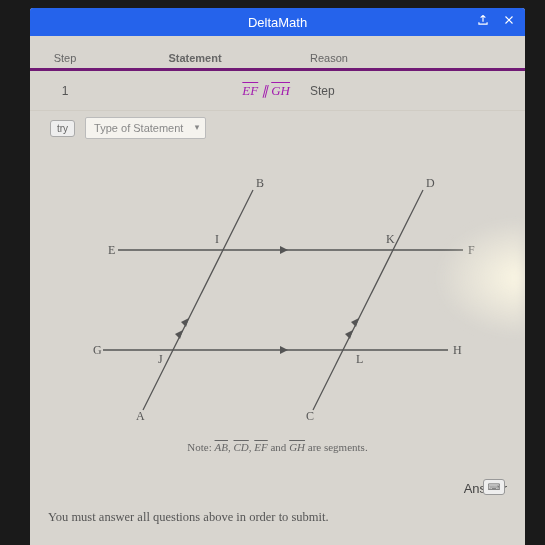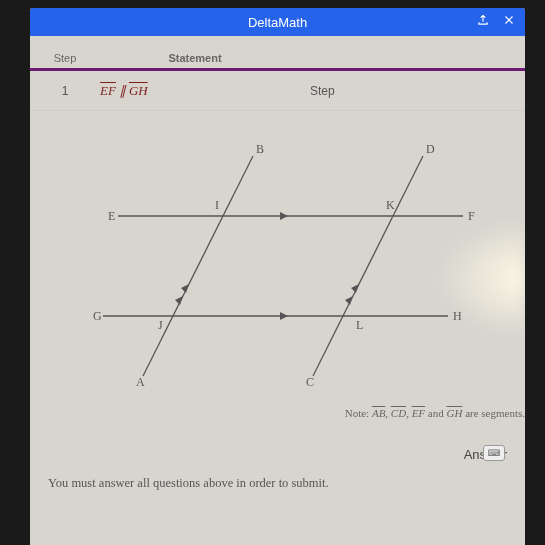--- a/index.html
+++ b/index.html
@@ -56,25 +56,25 @@
   min-height: 40px;
   border-bottom: 1px solid #d0ccc4;
   font-size: 12px;
 }
 .step-num {
   width: 70px; text-align: center;
   color: #555;
 }
 .statement-cell {
   width: 190px;
-  text-align: left;
+  text-align: right;
   font-family: "Times New Roman", serif;
   font-style: italic;
   font-size: 13px;
-  color: #7f1d1d;
+  color: #a21caf;
 }
 .overline { text-decoration: overline; font-style: italic; }
 .reason-cell { flex:1; padding-left: 20px; color: #555; }
 
 .row2 { display:flex; align-items:center; padding: 6px 0 6px 20px; gap:10px; }
 .try-btn {
   border: 1px solid #aaa;
   background: #eee;
   font-size: 10px;
   padding: 2px 6px;
@@ -106,21 +106,21 @@
 }
 .figure svg { width: 100%; height: 100%; }
 .pt-label {
   font-family: "Times New Roman", serif;
   font-style: normal;
   font-size: 12px;
   fill: #555;
 }
 
 .note {
-  text-align: right;
+  text-align: center;
   font-size: 11px;
   color: #666;
   margin-top: 6px;
   font-family: "Times New Roman", serif;
 }
 .note .overline { font-style: italic; }
 
 .answer-block {
   margin-top: 18px;
   padding: 10px 18px 4px 18px;
@@ -175,32 +175,37 @@
         <svg viewBox="0 0 24 24">
             <path d="M6 6l12 12M18 6L6 18"></path>
           </svg>
       </span>
     </div>
   </div>
 
   <div class="table-header">
     <div class="col-step">Step</div>
     <div class="col-statement">Statement</div>
+    <div class="col-reason">Reason</div>
   </div>
 
   <div class="row">
     <div class="step-num">1</div>
     <div class="statement-cell">
       <div>
         <span class="overline">EF</span><span> ∥ </span><span class="overline">GH</span>
       </div>
     </div>
     <div class="reason-cell">Step</div>
   </div>
 
+  <div class="row2">
+    <button class="try-btn">try</button>
+    <div class="type-select">Type of Statement</div>
+  </div>
 
   <div class="figure">
     <svg viewBox="0 0 440 280">
       <g stroke="#555" stroke-width="1.3">
 
         <line x1="60" y1="95" x2="405" y2="95"></line>
 
         <line x1="45" y1="195" x2="390" y2="195"></line>
 
         <line x1="85" y1="255" x2="195" y2="35"></line>

